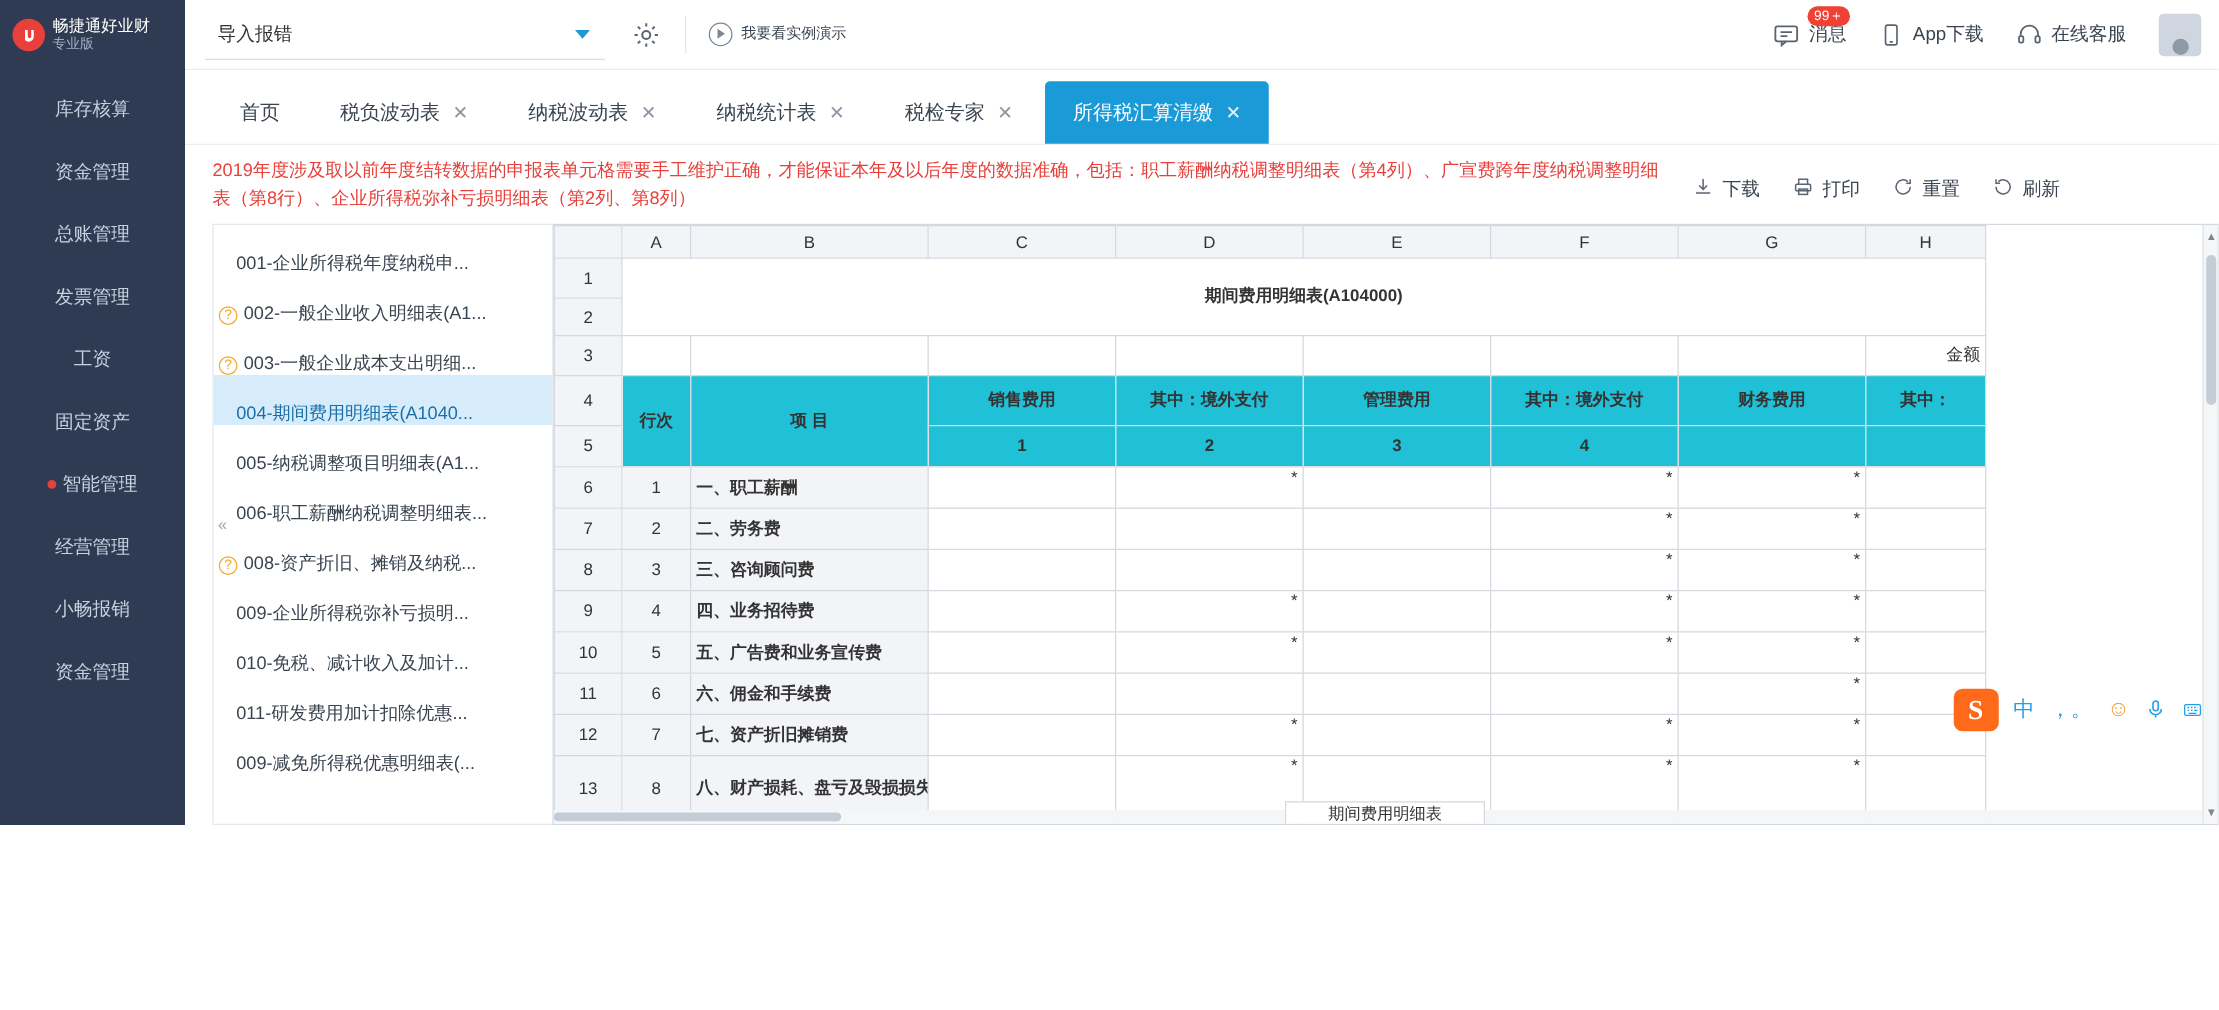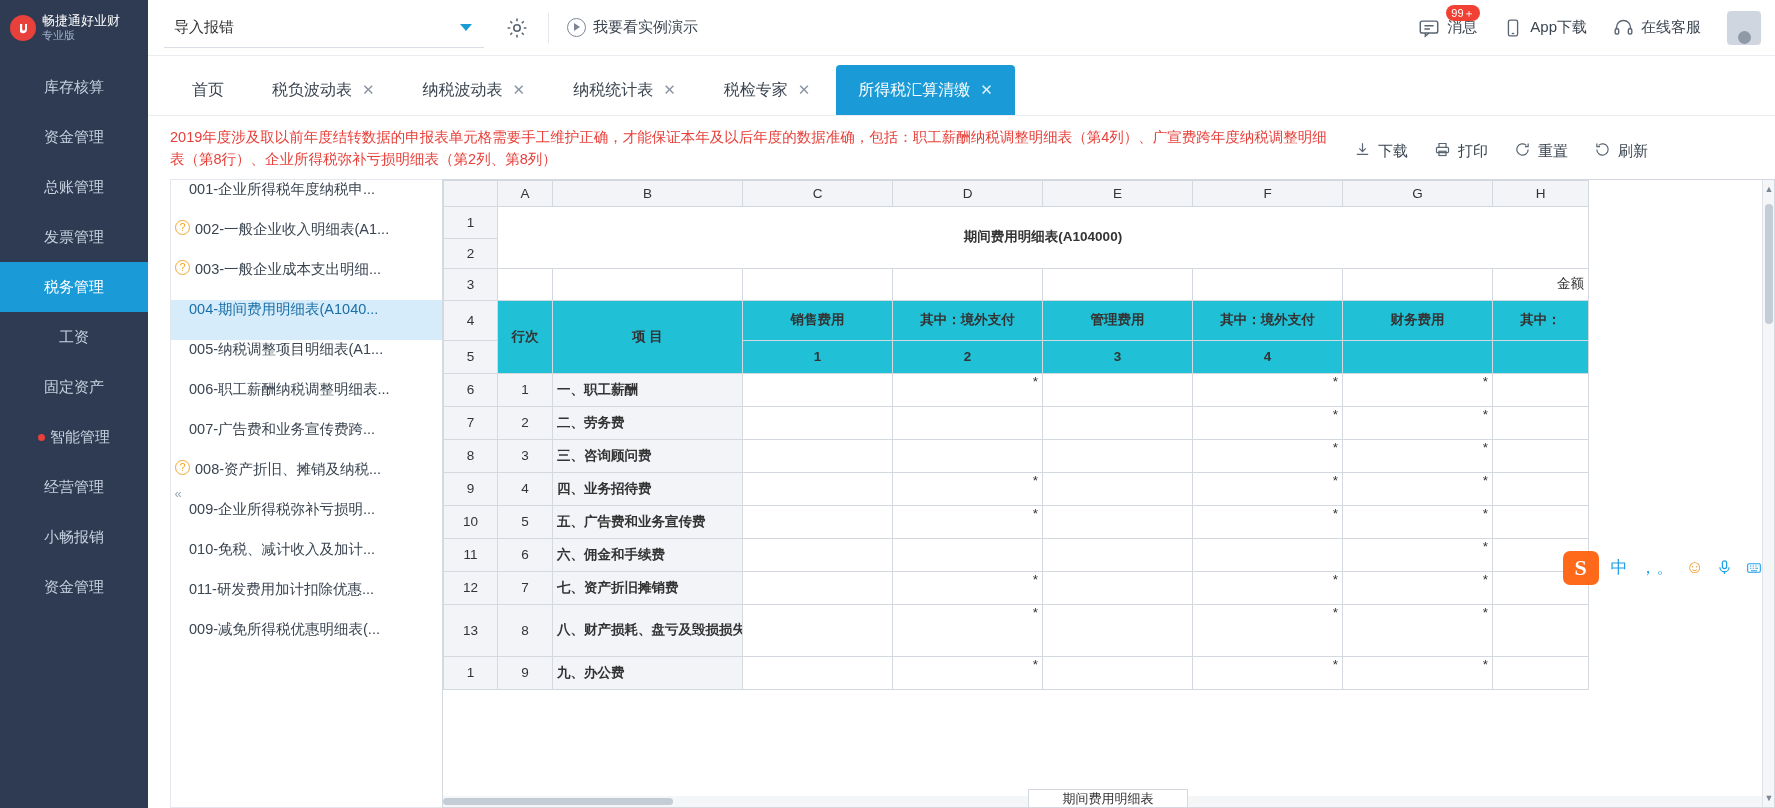--- a/index.html
+++ b/index.html
@@ -5,21 +5,21 @@
   * { box-sizing: border-box; }
   html, body {
     margin: 0; padding: 0;
     width: 1775px; height: 808px;
     overflow: hidden;
     font-family: "Liberation Sans", sans-serif;
     background: #ffffff;
   }
   .app {
     position: relative;
-    width: 1775px; height: 808px;
+    width: 1775px; height: 660px;
     display: flex;
     background: #fff;
   }
 
   
   .sidebar {
     width: 148px;
     background: #2f3b52;
     color: #c9d2e0;
     flex: 0 0 148px;
@@ -111,21 +111,21 @@
     color: #5a6572;
     display: flex; align-items: center; justify-content: center;
     cursor: pointer;
   }
   .vbar {
     width: 1px; height: 30px; background: #e4e8ee;
     margin: 0 18px;
   }
   .demo-link {
     display: flex; gap: 7px;
-    font-size: 15px; color: #3d4category; color: #3a4450;
+    font-size: 12px; color: #3d4category; color: #3a4450;
     cursor: pointer;
   }
   .circle-play {
     width: 19px; height: 19px; border-radius: 50%;
     border: 1.6px solid #7b8796;
     position: relative;
   }
   .circle-play::after {
     content: "";
     position: absolute; left: 6px; top: 4px;
@@ -244,21 +244,21 @@
     flex: 0 0 272px;
     border: 1px solid #e4e8ee;
     border-right: none;
     overflow: hidden;
     background: #fff;
     position: relative;
   }
   .tree-item {
     height: 40px;
     display: flex;
-    align-items: flex-start;
+    align-items: flex-end;
     padding-left: 18px;
     font-size: 14.5px;
     color: #3a4450;
     cursor: pointer;
     gap: 6px;
     white-space: nowrap;
     overflow: hidden;
   }
   .tree-item.sel {
     background: #d6ecfa;
@@ -461,23 +461,20 @@
       </div>
       <div class="nav-item">
         <span>资金管理</span>
       </div>
       <div class="nav-item">
         <span>总账管理</span>
       </div>
       <div class="nav-item">
         <span>发票管理</span>
       </div>
-      <div class="nav-item active">
-        <span>税务管理</span>
-      </div>
       <div class="nav-item">
         <span>工资</span>
       </div>
       <div class="nav-item">
         <span>固定资产</span>
       </div>
       <div class="nav-item">
         <span class="dot"></span>
         <span>智能管理</span>
       </div>
@@ -632,23 +629,20 @@
           <span>003-一般企业成本支出明细...</span>
         </div>
         <div class="tree-item sel">
           <span>004-期间费用明细表(A1040...</span>
         </div>
         <div class="tree-item">
           <span>005-纳税调整项目明细表(A1...</span>
         </div>
         <div class="tree-item">
           <span>006-职工薪酬纳税调整明细表...</span>
-        </div>
-        <div class="tree-item">
-          <span>007-广告费和业务宣传费跨...</span>
         </div>
         <div class="tree-item">
           <span class="q">?</span>
           <span>008-资产折旧、摊销及纳税...</span>
         </div>
         <div class="tree-item">
           <span>009-企业所得税弥补亏损明...</span>
         </div>
         <div class="tree-item">
           <span>010-免税、减计收入及加计...</span>

